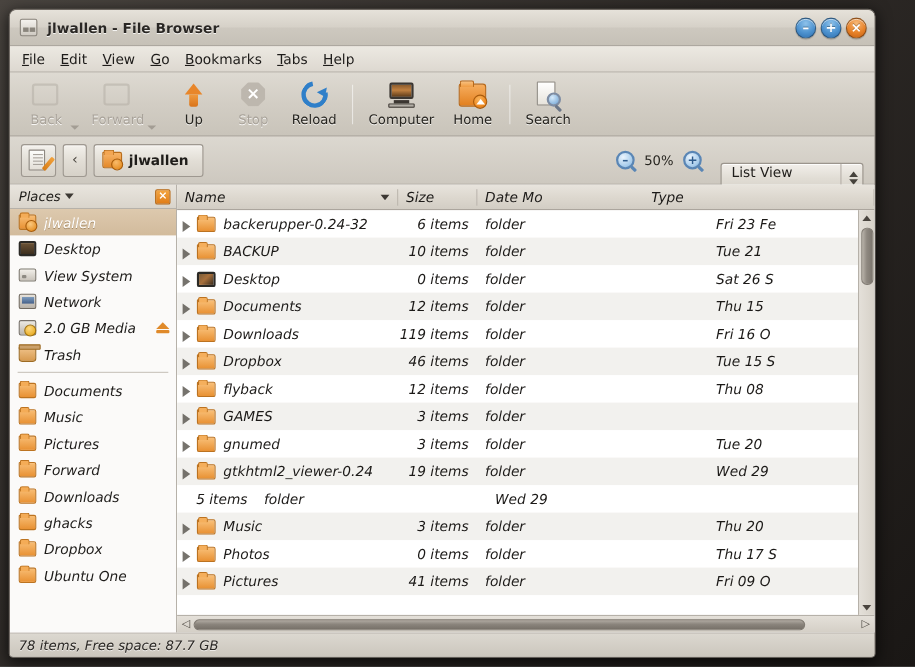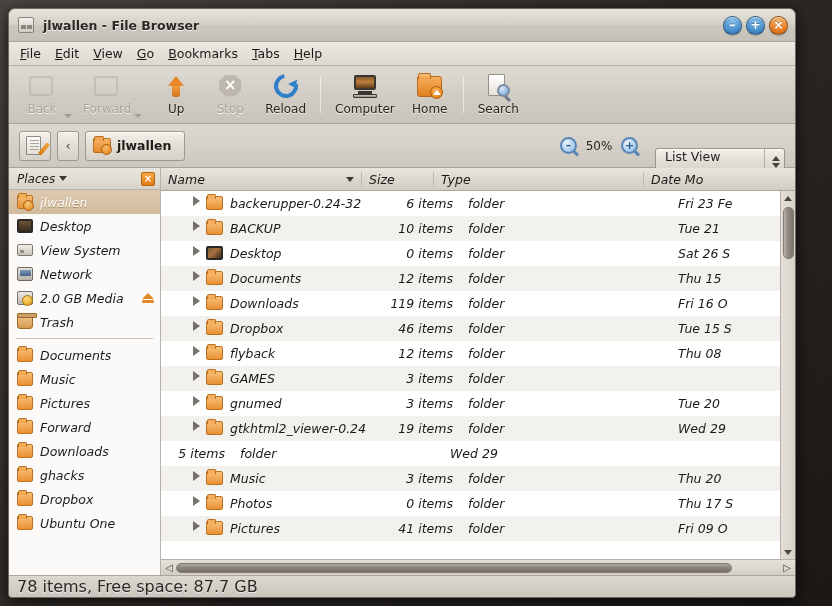--- a/index.html
+++ b/index.html
@@ -415,21 +415,21 @@
     border-left:4px solid transparent;border-right:4px solid transparent;
     border-top:5px solid #3c3833;
   }
   .rows-wrap { flex: 1 1 auto; position: relative; overflow: hidden; display: flex; }
   .rows { flex: 1 1 auto; min-width: 0; }
   .row {
     height: 25px; display: flex; align-items: center;
     font-size: 12.5px; color: #1c1a18; cursor: default;
   }
   .row.alt { background: #f2f1ee; }
-  .row .c-name { width: 201px; flex: 0 0 201px; display: flex; align-items: flex-start; padding-left: 5px; margin-left: 27px; }
+  .row .c-name { width: 201px; flex: 0 0 201px; display: flex; align-items: flex-end; padding-left: 5px; }
   .row .c-size { width: 72px; flex: 0 0 72px; text-align: right; padding-right: 8px; }
   .row .c-type { width: 210px; flex: 0 0 210px; padding-left: 7px; }
   .row .c-date { flex: 1 1 auto; padding-left: 7px; overflow: hidden; white-space: nowrap; }
   .exp-tri {
     width: 0; height: 0; margin-right: 6px; flex: 0 0 auto; cursor: pointer;
     border-top: 5px solid transparent; border-bottom: 5px solid transparent;
     border-left: 7px solid #5e5a54;
     opacity: .85;
   }
   .rowicon { width: 17px; height: 14px; position: relative; flex: 0 0 17px; margin-right: 7px; }
@@ -492,21 +492,21 @@
   }
 
   
   .statusbar {
     height: 22px; flex: 0 0 22px;
     background: linear-gradient(180deg,#dcd8d0,#cbc6bd);
     border-top: 1px solid #aaa49c;
     display: flex; align-items: center; padding: 0 8px;
     border-radius: 0 0 4px 4px;
   }
-  .statusbar .txt { font-size: 16px; color: #2a2724; text-shadow: 0 1px 0 rgba(255,255,255,.6); }
+  .statusbar .txt { font-size: 12px; color: #2a2724; text-shadow: 0 1px 0 rgba(255,255,255,.6); font-style: italic; }
 </style>
 </head>
 <body>
 
 <div class="window">
 
   <div class="titlebar">
     <div class="title-icon"></div>
     <div class="title-text">jlwallen - File Browser</div>
     <div class="win-btns">
@@ -716,25 +716,25 @@
 
     <div class="filepane">
       <div class="colhdr">
         <div class="col name">
           <span>Name</span>
           <span class="sortchev"></span>
         </div>
         <div class="col size">
           <span>Size</span>
         </div>
+        <div class="col date">
+          <span>Date Mo</span>
+        </div>
         <div class="col type">
           <span>Type</span>
-        </div>
-        <div class="col date">
-          <span>Date Mo</span>
         </div>
       </div>
 
       <div class="rows-wrap">
         <div class="rows" id="rows">
             <div class="row">
               <div class="c-name">
                 <span class="exp-tri"></span>
                 <span class="rowicon folder"></span>
                 <span class="rowname">backerupper-0.24-32</span>

